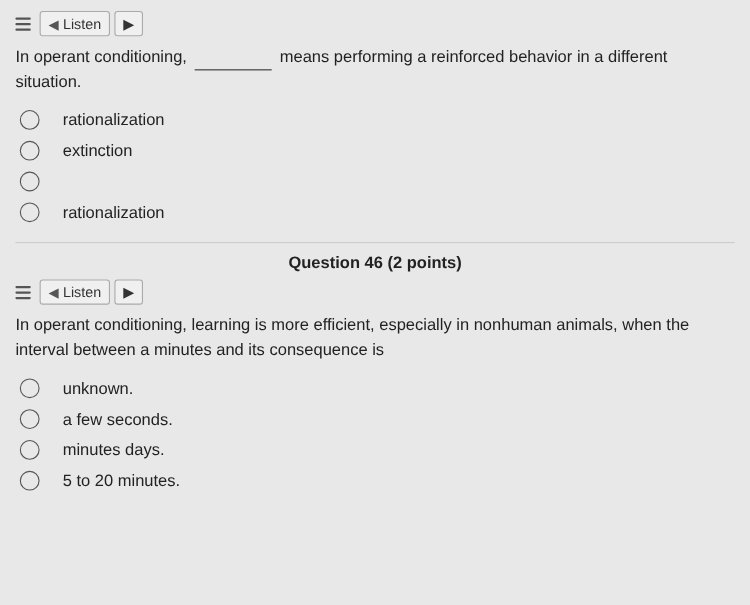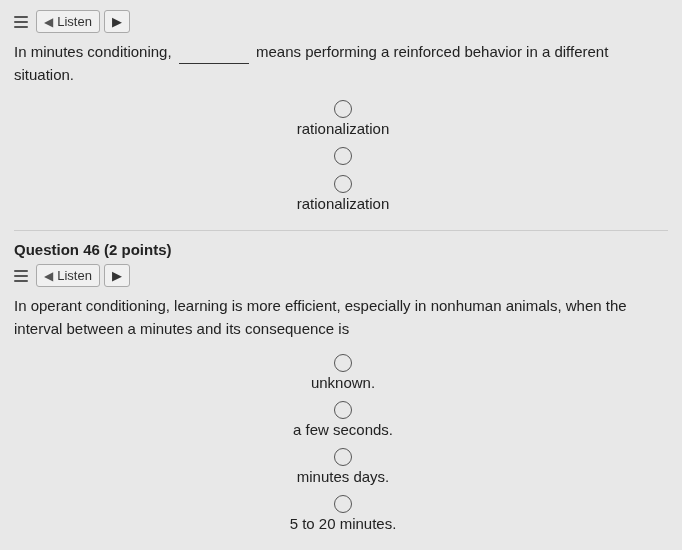--- a/index.html
+++ b/index.html
@@ -82,41 +82,41 @@
       display: flex;
       flex-direction: column;
       gap: 10px;
       margin-left: 4px;
       margin-bottom: 18px;
     }
 
     .option-item {
       display: flex;
       align-items: center;
-      gap: 2px;
+      gap: 21px;
       font-size: 15px;
       cursor: pointer;
-      flex-direction: column;
     }
 
     .radio-circle {
       width: 18px;
       height: 18px;
       border-radius: 50%;
       border: 1.5px solid #555;
       background: transparent;
       flex-shrink: 0;
       display: inline-block;
     }
 
     .question-header {
       font-size: 15px;
       font-weight: bold;
       margin-bottom: 6px;
       margin-top: 4px;
+      text-align: center;
     }
 
     .question-section {
       margin-bottom: 10px;
     }
 
     .divider {
       border: none;
       border-top: 1px solid #ccc;
       margin: 4px 0 10px 0;
@@ -137,32 +137,36 @@
       <button class="toolbar-btn">
         <span class="toolbar-icon">◀</span>
         <span>Listen</span>
       </button>
       <button class="toolbar-btn">
         <span>▶</span>
       </button>
     </div>
 
     <p class="question-text">
-      <span>In minutes conditioning,</span>
+      <span>In operant conditioning,</span>
       <span class="blank"></span>
       <span>means performing a reinforced behavior in a different situation.</span>
     </p>
 
     <ul class="options-list">
       <li class="option-item">
         <span class="radio-circle"></span>
         <span>rationalization</span>
       </li>
       <li class="option-item">
         <span class="radio-circle"></span>
+        <span>extinction</span>
+      </li>
+      <li class="option-item">
+        <span class="radio-circle"></span>
       </li>
       <li class="option-item">
         <span class="radio-circle"></span>
         <span>rationalization</span>
       </li>
     </ul>
   </div>
 
   <hr class="divider">
 

